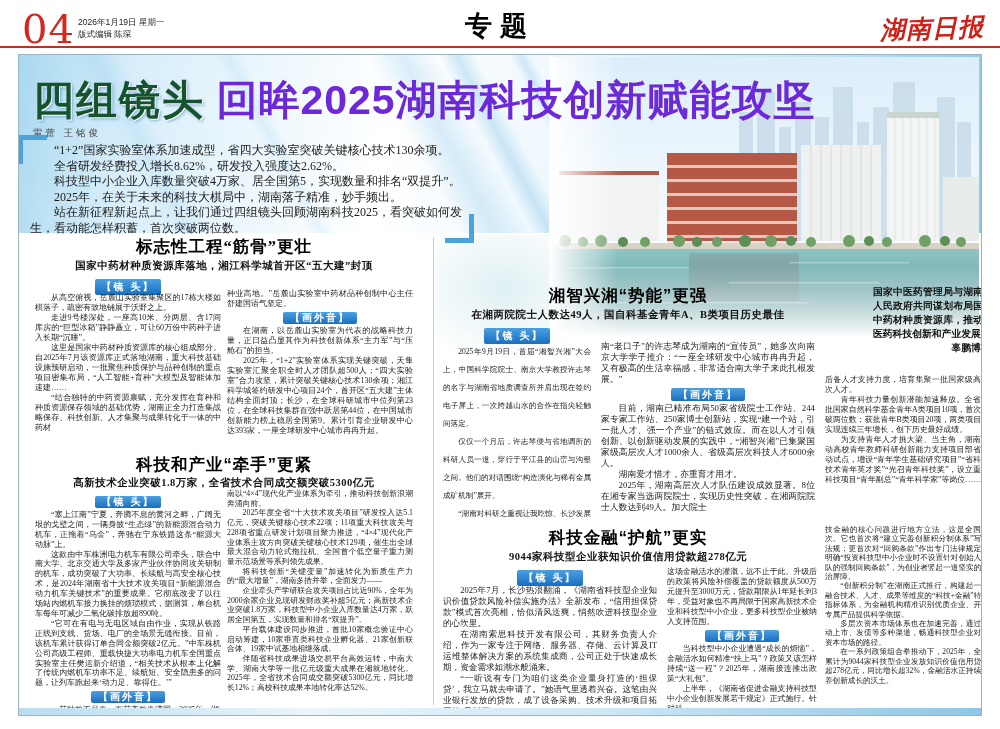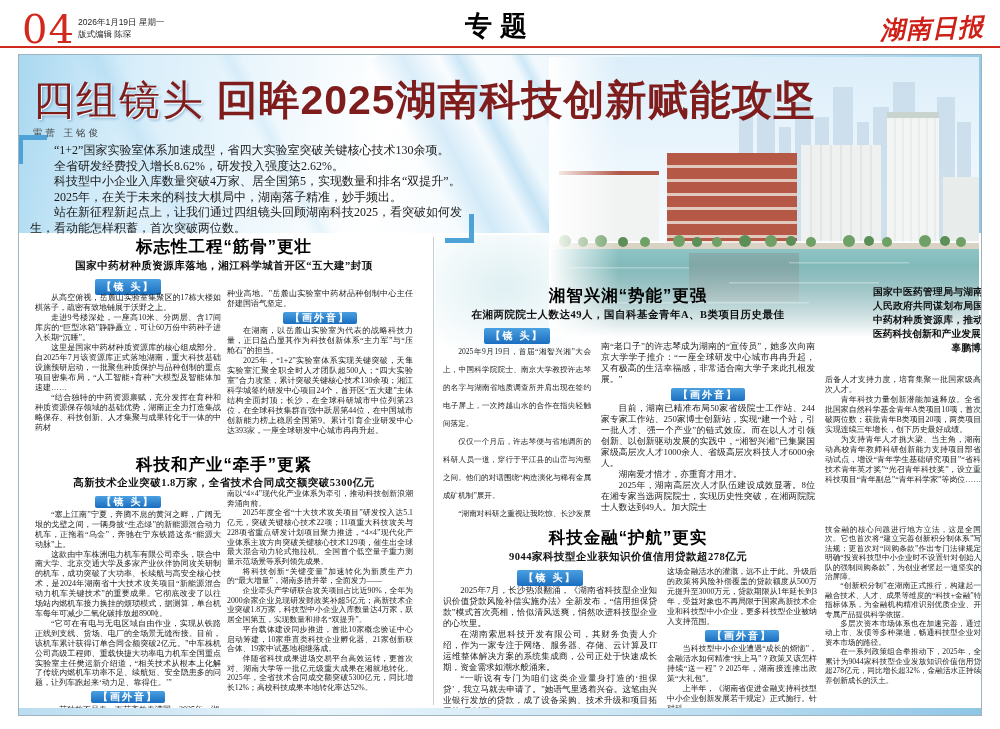--- a/index.html
+++ b/index.html
@@ -22,23 +22,23 @@
                border:1px solid #9fb3bf;background:#fff;overflow:hidden;}
   .banner{position:absolute;left:0;top:0;width:962px;height:178px;overflow:hidden;
           background:linear-gradient(100deg,#a8d8f0 0%,#d8eefa 12%,#ffffff 38%,#eaf6fc 60%,#bfe2f4 82%,#8cc8e8 100%);}
   .stripe{position:absolute;transform:rotate(-28deg);
           background:linear-gradient(90deg,rgba(110,185,230,0),rgba(110,185,230,.45),rgba(110,185,230,0));}
   .ripple{position:absolute;left:416px;top:180px;width:170px;height:130px;z-index:1;
           background:radial-gradient(ellipse at 40% 40%,rgba(150,205,215,.30),rgba(150,205,215,0) 70%);}
   .photo{position:absolute;left:530px;top:2px;z-index:1;}
   .headline{position:absolute;left:14px;top:18px;width:950px;z-index:3;white-space:nowrap;
             font-family:"Liberation Sans","DejaVu Sans",sans-serif;font-weight:bold;font-size:41px;}
-  .hl-blue{color:#7f1d1d;font-weight:400;letter-spacing:2px;
+  .hl-blue{color:#14532d;font-weight:700;letter-spacing:2px;
            text-shadow:1px 1px 0 #fff,2px 2px 3px rgba(25,95,160,.45);}
-  .hl-black{color:#7f1d1d;letter-spacing:1px;margin-top:6px;}
+  .hl-black{color:#6d28d9;letter-spacing:1px;margin-top:6px;}
   .byline{position:absolute;left:14px;top:72px;width:436px;z-index:3;text-align:left;
           font-size:9.5px;color:#444;letter-spacing:3px;}
   .intro{position:absolute;left:11px;top:88px;width:434px;z-index:3;font-size:12px;
          line-height:15.6px;color:#1a1a1a;}
   .intro p{margin:0;text-indent:2em;}
   .br-tl{position:absolute;left:-12px;top:-8px;width:24px;height:24px;
          border-left:5px solid #4da3d8;border-top:5px solid #4da3d8;}
   .br-br{position:absolute;right:-10px;bottom:-6px;width:24px;height:24px;
          border-right:5px solid #4da3d8;border-bottom:5px solid #4da3d8;}
   .caption{position:absolute;left:854px;top:230px;width:120px;z-index:4;font-size:9.8px;
@@ -205,21 +205,21 @@
       <p>站在新征程新起点上，让我们通过四组镜头回顾湖南科技2025，看突破如何发生，看动能怎样积蓄，首次突破两位数。</p>
     </div>
 
     <div class="caption">
       <span>国家中医药管理局与湖南省人民政府共同谋划布局国家中药材种质资源库，推动中医药科技创新和产业发展。</span>
       <span class="credit">辜鹏博 摄</span>
     </div>
 
     <div class="vdiv"></div>
 
-    <h2 class="sec-title" style="left:16px;top:181px;width:378px;">标志性工程“筋骨”更壮</h2>
+    <h2 class="sec-title" style="left:16px;top:181px;width:378px;font-family:Liberation Serif, serif;">标志性工程“筋骨”更壮</h2>
     <div class="sec-sub" style="left:16px;top:204px;width:378px;">国家中药材种质资源库落地，湘江科学城首开区“五大建”封顶</div>
     <div class="label-row" style="left:16px;top:221px;width:186px;">
       <span class="tag">【镜 头】</span>
     </div>
     <div class="col" style="left:16px;top:238px;width:186px;height:160px;font-size:8px;line-height:10px;">
       <p>从高空俯视，岳麓山实验室集聚区的17栋大楼如棋落子，疏密有致地铺展于沃野之上。</p>
       <p>走进9号楼深处，一座高10米、分两层、含17间库房的“巨型冰箱”静静矗立，可让60万份中药种子进入长期“沉睡”。</p>
       <p>这里是国家中药材种质资源库的核心组成部分。自2025年7月该资源库正式落地湖南，重大科技基础设施预研启动，一批聚焦种质保护与品种创制的重点项目密集布局，“人工智能+育种”大模型及智能体加速建……</p>
       <p>“结合独特的中药资源禀赋，充分发挥在育种和种质资源保存领域的基础优势，湖南正全力打造集战略保存、科技创新、人才集聚与成果转化于一体的中药材</p>
     </div>
@@ -245,21 +245,21 @@
         <span class="tag">【画外音】</span>
       </div>
       <p>一花独放不是春，百花齐放春满园。2025年，湖</p>
     </div>
     <div class="col" style="left:208px;top:434px;width:186px;height:222px;font-size:7.8px;line-height:9.7px;">
       <p class="noind">南以“4×4”现代化产业体系为牵引，推动科技创新浪潮奔涌向前。</p>
       <p>2025年度全省“十大技术攻关项目”研发投入达5.1亿元，突破关键核心技术22项；11项重大科技攻关与228项省重点研发计划项目聚力推进，“4×4”现代化产业体系主攻方向突破关键核心技术129项，催生出全球最大混合动力轮式拖拉机、全国首个低空量子重力测量示范场景等系列领先成果。</p>
       <p>将科技创新“关键变量”加速转化为新质生产力的“最大增量”，湖南多措并举，全面发力——</p>
       <p>企业牵头产学研联合攻关项目占比近90%，全年为2000余家企业兑现研发财政奖补超5亿元；高新技术企业突破1.8万家，科技型中小企业入库数量达4万家，跃居全国第五，实现数量和排名“双提升”。</p>
       <p>平台载体建设同步推进，首批10家概念验证中心启动筹建，10家垂直类科技企业孵化器、21家创新联合体、19家中试基地相继落成。</p>
-      <p>伴随省科技成果进场交易平台高效运转，更首次对、湖南大学等一批亿元级重大成果在湘就地转化。2025年，全省技术合同成交额突破5300亿元，同比增长12%；高校科技成果本地转化率达52%。</p>
+      <p>伴随省科技成果进场交易平台高效运转，中南大学、湖南大学等一批亿元级重大成果在湘就地转化。2025年，全省技术合同成交额突破5300亿元，同比增长12%；高校科技成果本地转化率达52%。</p>
     </div>
 
     <h2 class="sec-title" style="left:414px;top:230px;width:390px;">湘智兴湘“势能”更强</h2>
     <div class="sec-sub" style="left:414px;top:253px;width:390px;">在湘两院院士人数达49人，国自科基金青年A、B类项目历史最佳</div>
     <div class="label-row" style="left:424px;top:270px;width:148px;">
       <span class="tag">【镜 头】</span>
     </div>
     <div class="col" style="left:424px;top:288px;width:148px;height:176px;font-size:7.6px;line-height:18px;">
       <p>2025年9月19日，首届“湘智兴湘”大会上，中国科学院院士、南京大学教授许志琴的名字与湖南省地质调查所并肩出现在签约电子屏上，一次跨越山水的合作在指尖轻触间落定。</p>
       <p>仅仅一个月后，许志琴便与省地调所的科研人员一道，穿行于平江县的山峦与沟壑之间。他们的对话围绕“构造演化与稀有金属成矿机制”展开。</p>

